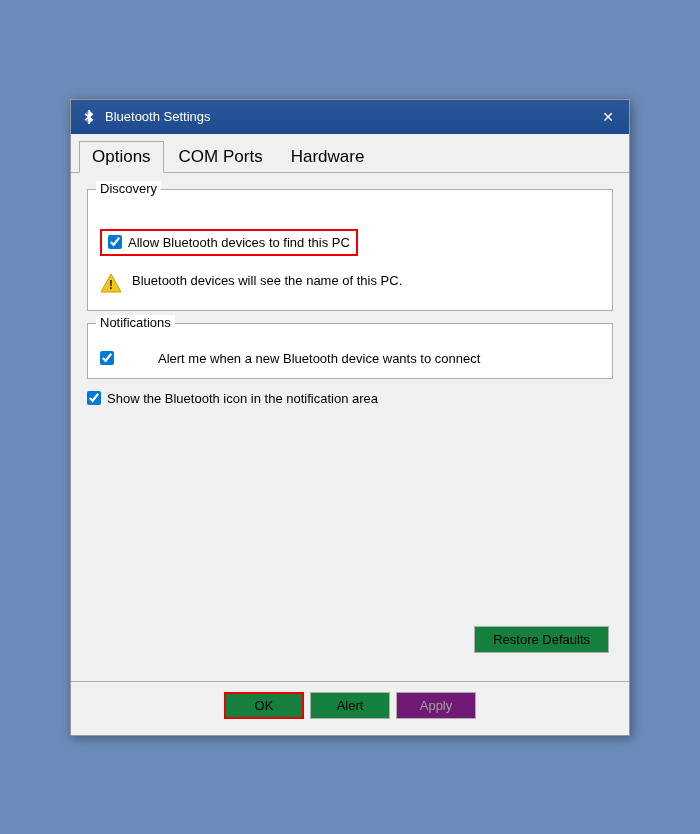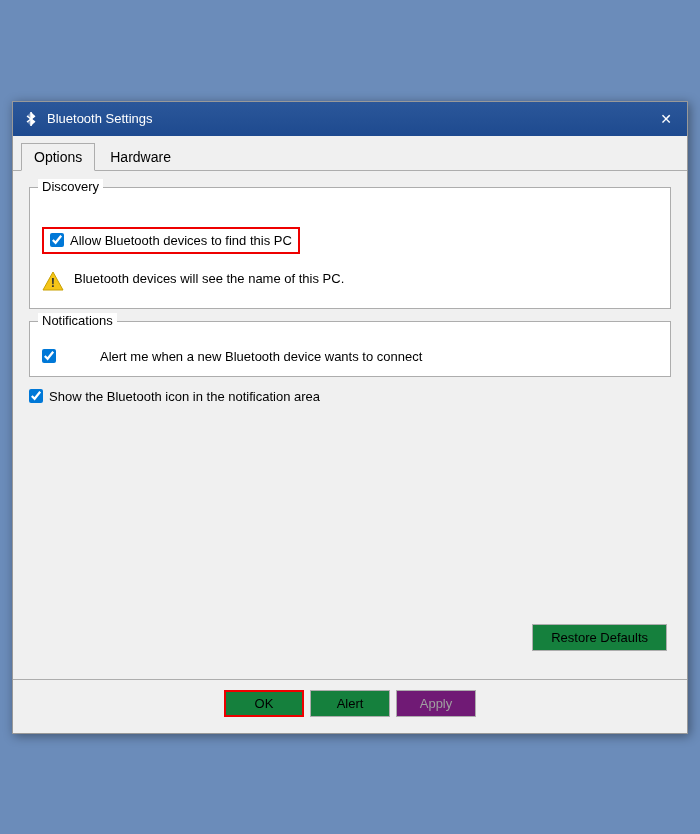--- a/index.html
+++ b/index.html
@@ -13,21 +13,21 @@
       display: flex;
       align-items: center;
       justify-content: center;
       width: 700px;
       height: 834px;
       font-family: 'Segoe UI', Arial, sans-serif;
       font-size: 13px;
     }
 
     .window {
-      width: 676px;
+      width: 560px;
       background: #f0f0f0;
       border: 1px solid #999;
       box-shadow: 2px 2px 10px rgba(0,0,0,0.4);
     }
 
     .title-bar {
       background: linear-gradient(to bottom, #2b579a 0%, #1e4a8f 100%);
       color: white;
       padding: 8px 10px;
       display: flex;
@@ -75,21 +75,21 @@
       display: flex;
       padding: 6px 8px 0 8px;
       gap: 2px;
     }
 
     .tab {
       padding: 5px 12px;
       cursor: pointer;
       border: 1px solid transparent;
       border-bottom: none;
-      font-size: 14px;
+      font-size: 17px;
       background: transparent;
       color: #000;
       position: relative;
       top: 1px;
     }
 
     .tab.active {
       background: #f0f0f0;
       border-color: #adadad;
       border-bottom: 1px solid #f0f0f0;
@@ -228,20 +228,21 @@
           <line x1="8" y1="1" x2="8" y2="15" stroke="white" stroke-width="1.5"></line>
         </svg>
       </div>
       <span class="title-bar-title">Bluetooth Settings</span>
     </div>
     <button class="close-btn">✕</button>
   </div>
 
   <div class="tab-bar">
     <div class="tab active">Options</div>
+    <div class="tab">COM Ports</div>
     <div class="tab">Hardware</div>
   </div>
 
   <div class="content">
 
     <div class="group-box">
       <span class="group-box-label">Discovery</span>
       <div style="margin-top:18px;">
         <label class="checkbox-row highlighted">
           <input type="checkbox" class="checkbox-input" checked="" style="">

